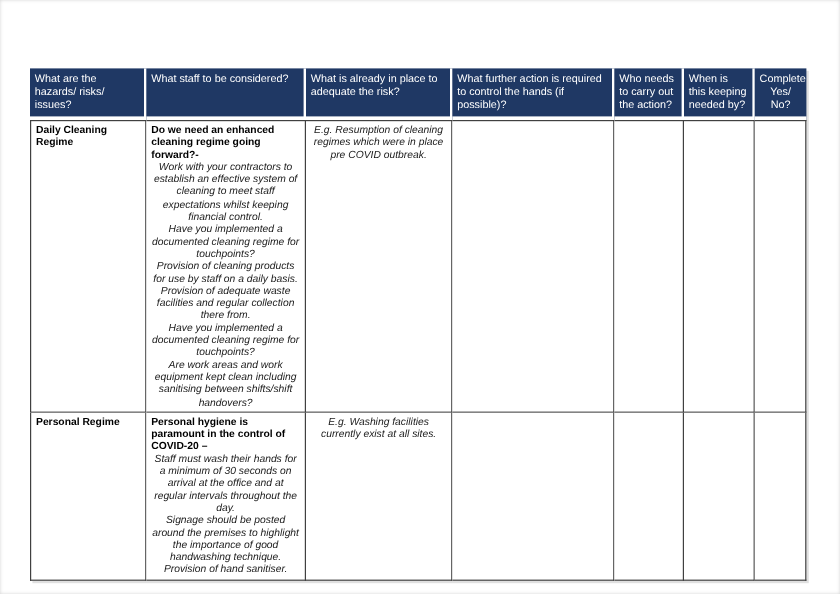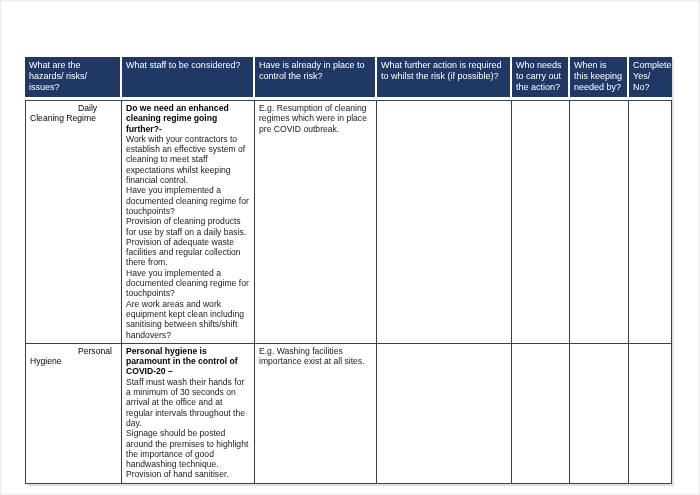--- a/index.html
+++ b/index.html
@@ -36,103 +36,105 @@
     font-size: 9px;
     line-height: 11px;
     text-align: left;
     vertical-align: top;
     padding: 3px 4px 4px 4px;
     border-right: 2px solid #ffffff;
     border-bottom: 3px solid #ffffff;
     box-sizing: border-box;
     height: 36px;
   }
-  th:last-child { border-right: none; }
+  th:last-child { border-right: none; text-align: center; }
   td {
     vertical-align: top;
     font-size: 8.6px;
     line-height: 10.3px;
     color: #111111;
     padding: 2px 4px 3px 4px;
     border-right: 1px solid #404040;
     border-bottom: 1px solid #404040;
     box-sizing: border-box;
     background: #ffffff;
   }
   td:first-child { border-left: 1px solid #404040; }
   tbody tr td { border-top: none; }
   tbody tr.first td { border-top: 1px solid #404040; }
   tr.row-1 td { height: 224px; }
   tr.row-2 td { height: 114px; }
-  .hazard-label { font-weight: normal; color: #000000; margin-left: 48px; }
+  .hazard-label { font-weight: bold; color: #000000; }
   .considered-heading { font-weight: bold; color: #000000; }
   .italic-lines {
+    font-style: italic;
     white-space: pre-line;
     color: #1a1a1a;
+    text-align: center;
   }
 </style>
 </head>
 <body>
 
 <div class="page">
   <table class="risk-table">
     <colgroup>
       <col class="c1">
         <col class="c2">
         <col class="c3">
         <col class="c4">
       <col class="c5">
         <col class="c6">
         <col class="c7">
     </colgroup>
     <thead>
       <tr>
         <th>What are the hazards/ risks/ issues?</th>
         <th>What staff to be considered?</th>
-        <th>Have is already in place to control the risk?</th>
-        <th>What further action is required to whilst the risk (if possible)?</th>
+        <th>What is already in place to adequate the risk?</th>
+        <th>What further action is required to control the hands (if possible)?</th>
         <th>Who needs to carry out the action?</th>
         <th>When is this keeping needed by?</th>
         <th>Complete Yes/ No?</th>
       </tr>
     </thead>
     <tbody>
       <tr class="first row-1">
         <td>
           <span class="hazard-label">Daily Cleaning Regime</span>
         </td>
         <td>
-          <div class="considered-heading">Do we need an enhanced cleaning regime going further?-</div>
+          <div class="considered-heading">Do we need an enhanced cleaning regime going forward?-</div>
           <div class="italic-lines">Work with your contractors to establish an effective system of cleaning to meet staff expectations whilst keeping financial control.
 Have you implemented a documented cleaning regime for touchpoints?
 Provision of cleaning products for use by staff on a daily basis.
 Provision of adequate waste facilities and regular collection there from.
 Have you implemented a documented cleaning regime for touchpoints?
 Are work areas and work equipment kept clean including sanitising between shifts/shift handovers?</div>
         </td>
         <td>
           <div class="italic-lines">E.g. Resumption of cleaning regimes which were in place pre COVID outbreak.</div>
         </td>
         <td></td>
         <td></td>
         <td></td>
         <td></td>
       </tr>
       <tr class="row-2">
         <td>
-          <span class="hazard-label">Personal Hygiene</span>
+          <span class="hazard-label">Personal Regime</span>
         </td>
         <td>
           <div class="considered-heading">Personal hygiene is paramount in the control of COVID-20 –</div>
           <div class="italic-lines">Staff must wash their hands for a minimum of 30 seconds on arrival at the office and at regular intervals throughout the day.
 Signage should be posted around the premises to highlight the importance of good handwashing technique.
 Provision of hand sanitiser.</div>
         </td>
         <td>
-          <div class="italic-lines">E.g. Washing facilities importance exist at all sites.</div>
+          <div class="italic-lines">E.g. Washing facilities currently exist at all sites.</div>
         </td>
         <td></td>
         <td></td>
         <td></td>
         <td></td>
       </tr>
     </tbody>
   </table>
 </div>
 

